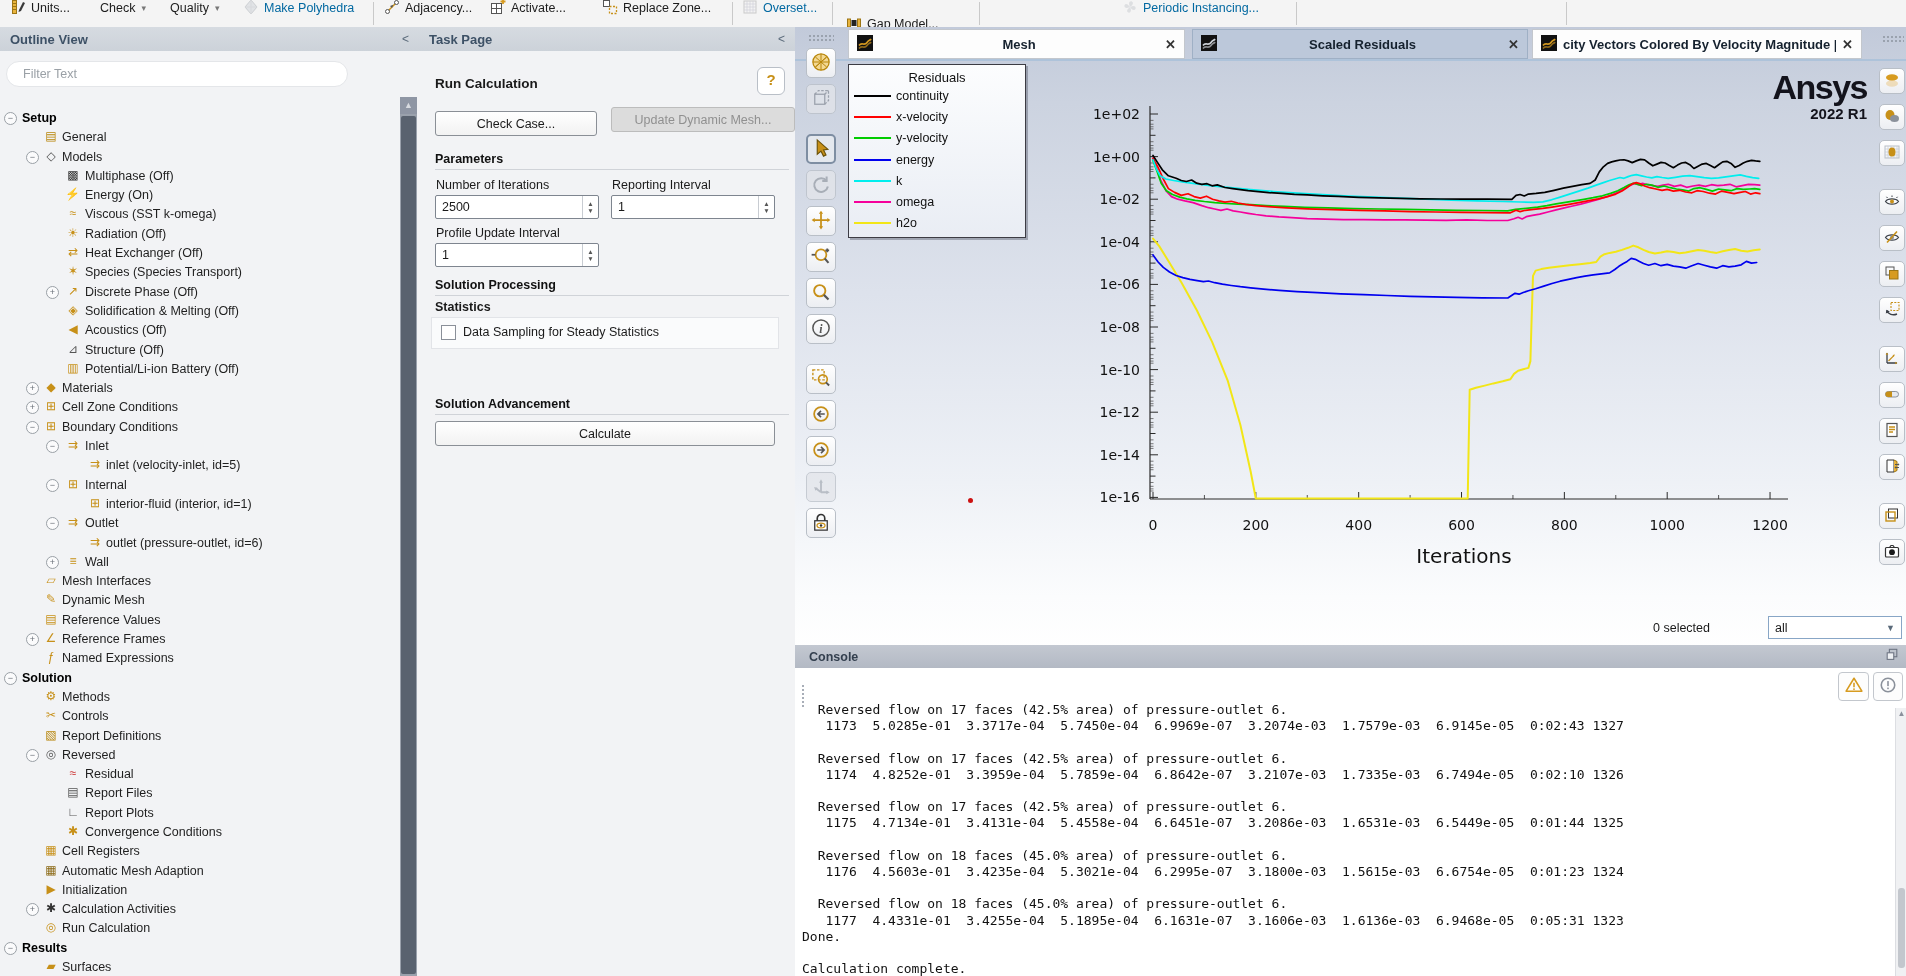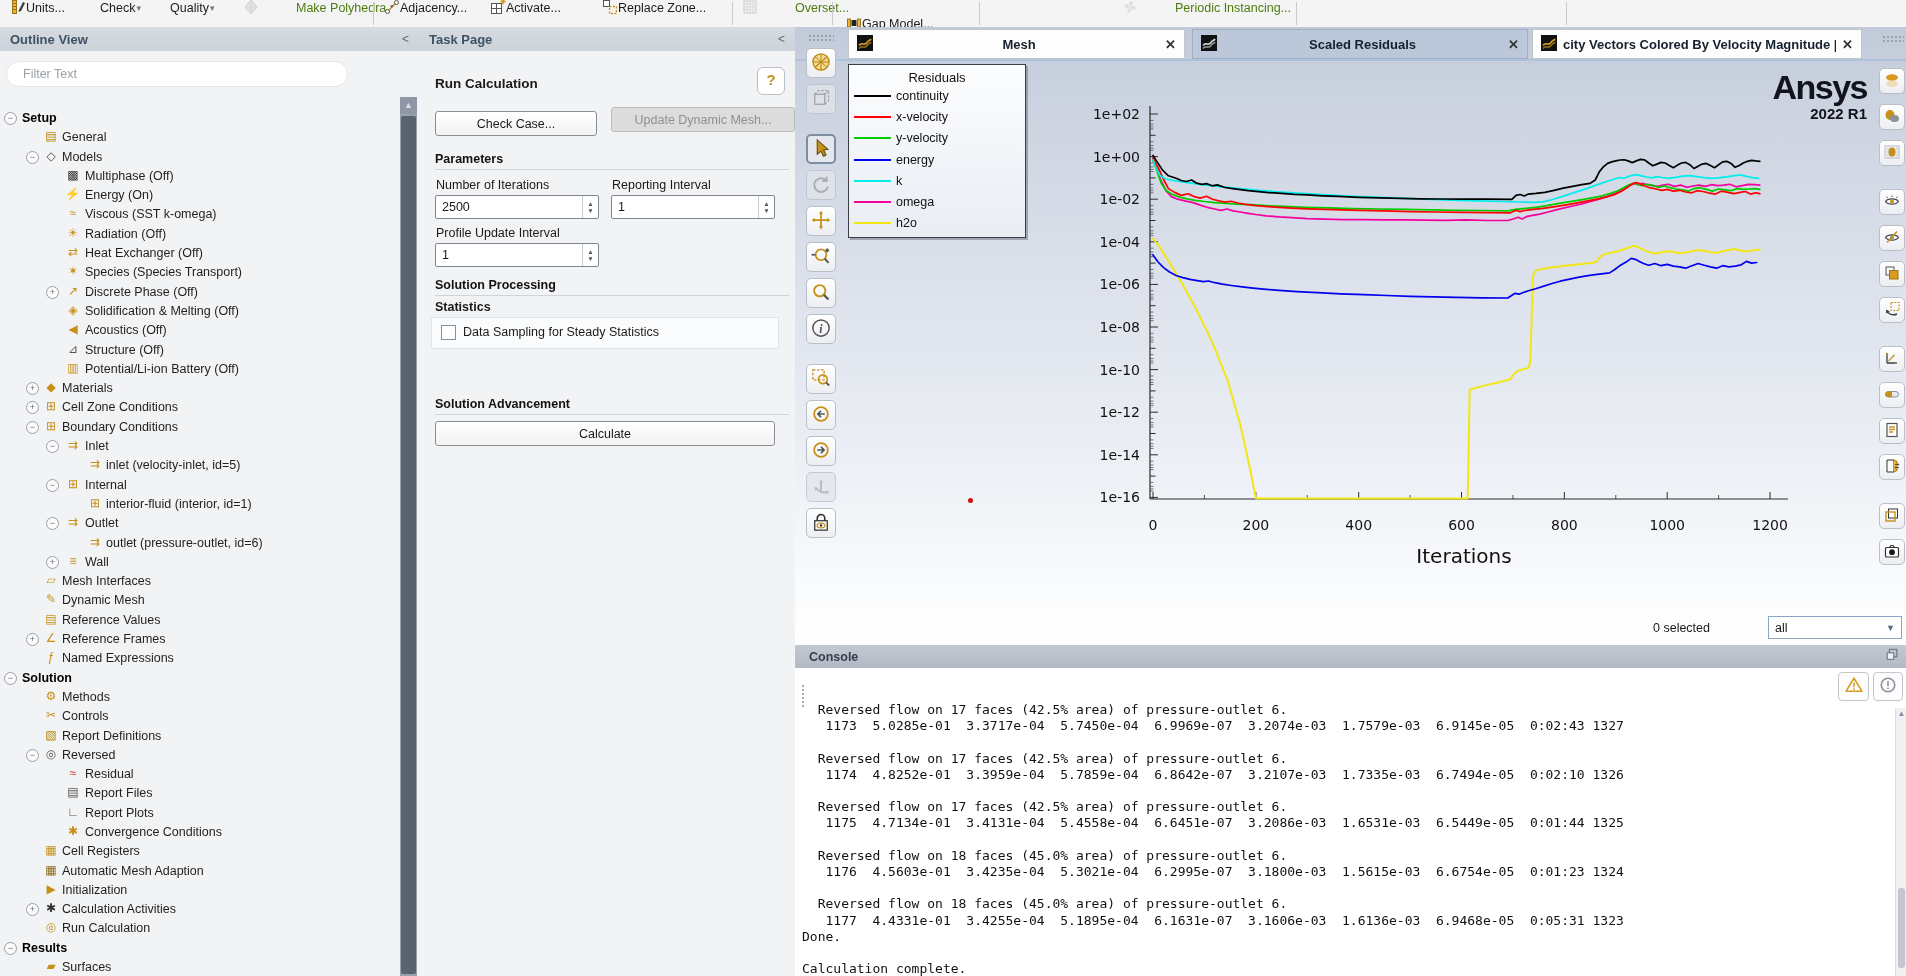--- a/index.html
+++ b/index.html
@@ -1,23 +1,23 @@
 <!DOCTYPE html>
 <html><head>
 <meta charset="utf-8">
 <style>
   html,body{margin:0;padding:0;background:#e8e8e8;}
   #app{position:relative;width:1906px;height:976px;overflow:hidden;background:#f2f3f5;
        font-family:"Liberation Sans",sans-serif;font-size:12.5px;color:#1a1a1a;}
   .abs{position:absolute;}
   
   #ribbon{left:0;top:0;width:1906px;height:27px;background:#f4f4f4;border-bottom:1px solid #d8d8d8;}
-  .rb-item{top:0;height:16px;display:flex;align-items:center;cursor:default;white-space:nowrap;justify-content:space-between;}
+  .rb-item{top:0;height:16px;display:flex;align-items:center;gap:5px;cursor:default;white-space:nowrap;justify-content:space-between;}
   .rb-item .lbl{font-size:12.5px;color:#1c1c1c;}
-  .rb-item.disabled .lbl{color:#4d7c0f;margin-left:37px;}
+  .rb-item.disabled .lbl{color:#0369a1;}
   .rb-item.disabled svg{opacity:.45;}
   .rb-caret{font-size:9px;color:#777;margin-left:1px;}
   .rb-sep{top:2px;width:1px;height:23px;background:#c9c9c9;}
   
   #outline{left:0;top:27px;width:419px;height:949px;background:#f2f3f5;border-right:1px solid #c6cacf;}
   .panel-head{left:0;top:0;width:100%;height:24px;background:linear-gradient(#d6dbe1,#ccd2d9);
               display:flex;align-items:center;justify-content:space-between;padding:0 10px;box-sizing:border-box;gap:16px;}
   .panel-head .t{font-weight:bold;font-size:13px;color:#3d5166;}
   .panel-head .col{color:#5a6a7a;font-size:12px;cursor:pointer;}
   #filterbox{left:6px;top:34px;width:342px;height:26px;background:#fff;border-radius:13px;

